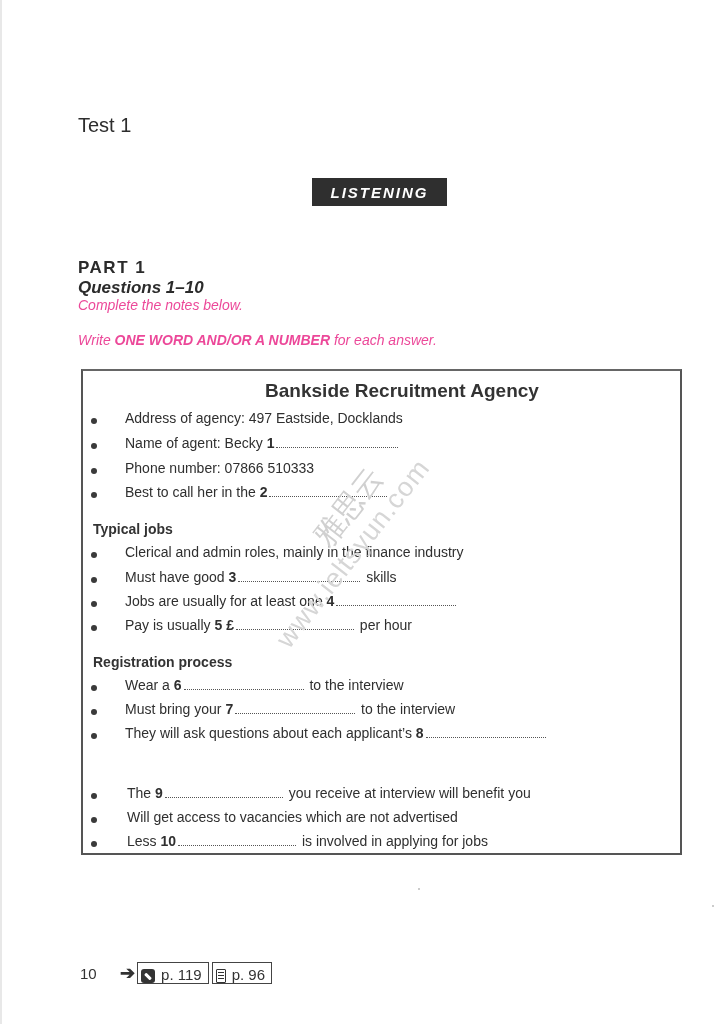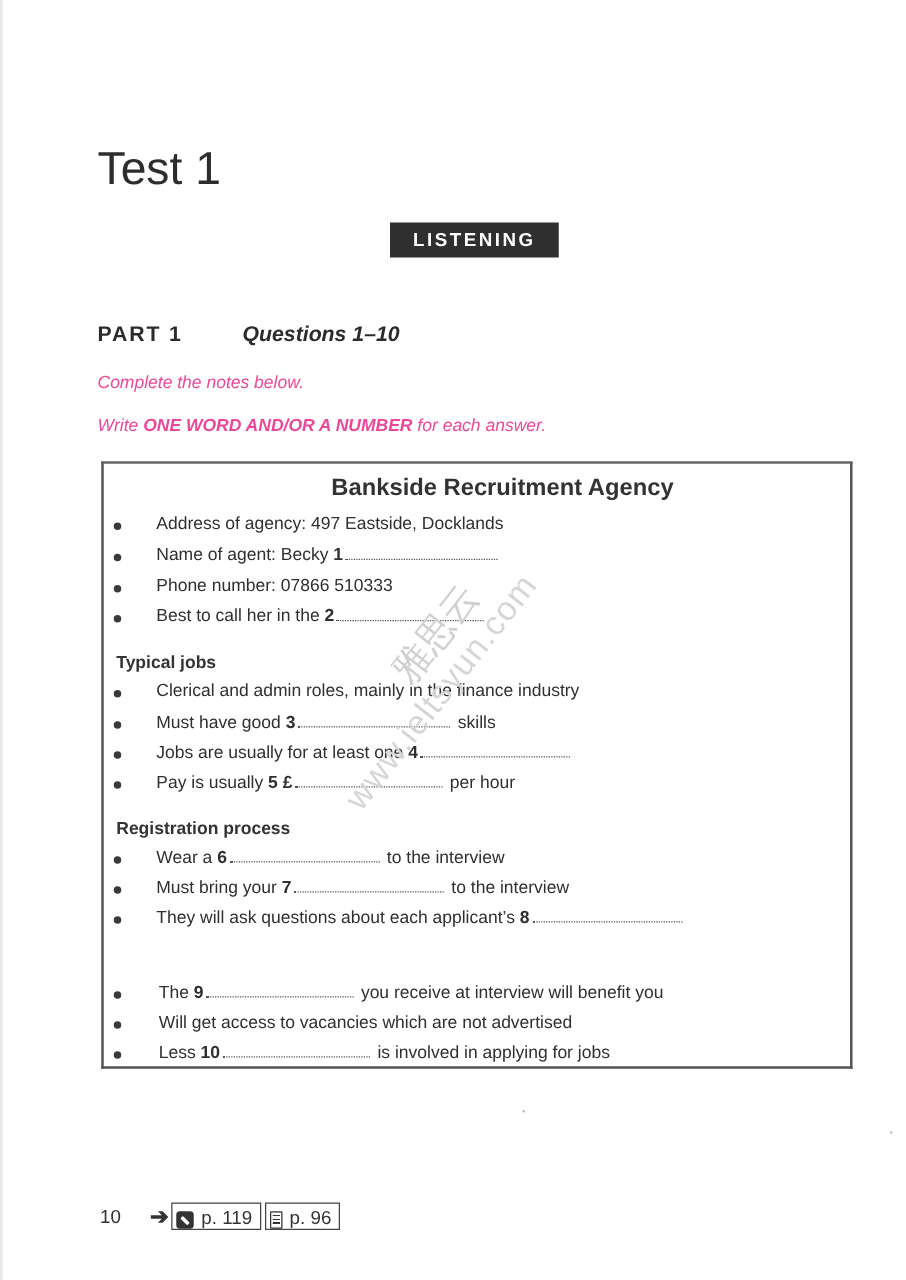--- a/index.html
+++ b/index.html
@@ -10,34 +10,34 @@
     overflow: hidden;
     font-family: "Liberation Sans", sans-serif;
     color: #2b2b2b;
   }
   .page-edge {
     position: absolute; left: 0; top: 0; width: 2px; height: 1024px;
     background: #e8e8e8;
   }
   .test-title {
     position: absolute; left: 78px; top: 114px;
-    font-size: 37px; font-weight: normal; color: #2d2d2d;
+    font-size: 20px; font-weight: normal; color: #2d2d2d;
     letter-spacing: 0px;
   }
   .badge {
     position: absolute; left: 312px; top: 178px;
     width: 135px; height: 28px;
     background: #2f2f2f; color: #ffffff;
     font-weight: bold; font-size: 15px; letter-spacing: 2px;
-    display: flex; align-items: center; justify-content: center;
+    display: flex; align-items: center; justify-content: center; font-style: italic;
   }
   .part-heading {
     position: absolute; left: 78px; top: 258px;
     font-size: 17px; font-weight: bold;
-    display: flex; align-items: baseline;
+    display: flex; align-items: baseline; flex-direction: column;
   }
   .part-label { letter-spacing: 1.5px; width: 116px; }
   .part-questions { font-style: italic; }
   .instr {
     position: absolute; left: 78px; font-size: 14px; font-style: italic; color: #ec4899;
   }
   .instr b { font-weight: bold; }
   .instr1 { top: 297px; }
   .instr2 { top: 332px; }
 

